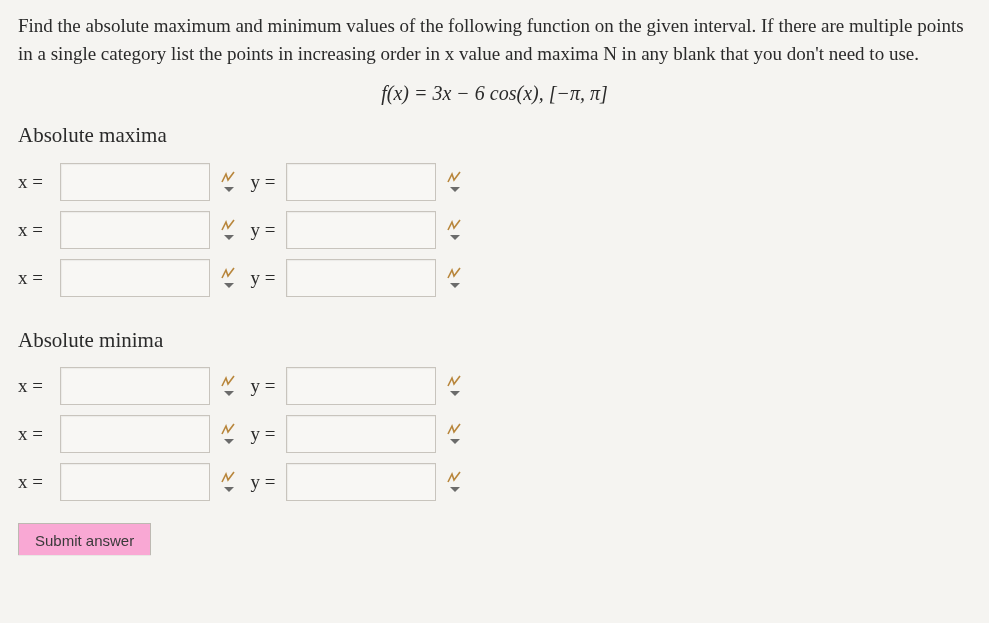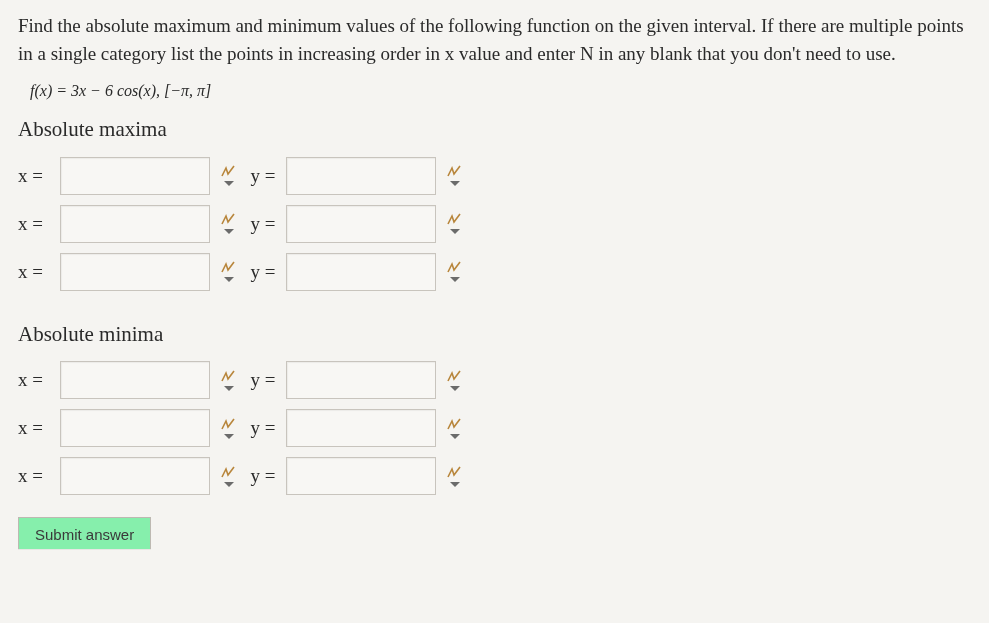--- a/index.html
+++ b/index.html
@@ -10,23 +10,24 @@
       width: 989px;
       height: 623px;
       padding: 12px 18px;
       position: relative;
       font-size: 19px;
       line-height: 1.45;
     }
     .problem { margin-bottom: 12px; }
     .formula {
       font-family: 'Cambria Math', Georgia, serif;
-      font-size: 16px;
-      margin: 10px 0 12px 12px;
+      font-size: 20px;
+      margin: 10px 0 12px 0;
       font-style: italic;
+      text-align: center;
     }
     .sec-title { margin: 6px 0 8px 0; font-size: 21px; }
     .rows { display: flex; flex-direction: column; gap: 2px; }
     .row { display: flex; align-items: center; gap: 6px; height: 46px; }
     .lbl { width: 36px; text-align: left; font-size: 19px; }
     .field {
       display: inline-flex;
       align-items: center;
       border: 1px solid #c8c4bd;
       background: #f8f7f4;
@@ -39,33 +40,33 @@
       font-size: 17px; font-family: inherit; color: #2a2a2a;
     }
     .picker {
       display: inline-flex; flex-direction: column; align-items: center; justify-content: center;
       width: 22px; height: 30px; gap: 2px; margin-left: 2px;
     }
     .picker svg { display: block; }
     .buttons { display: flex; gap: 18px; margin-top: 18px; }
     .btn {
       border: 1px solid #bdb9b2;
-      background: #86efac;
+      background: #f9a8d4;
       font-family: Arial, sans-serif;
       font-size: 15px; color: #3a3a3a;
       padding: 8px 16px 6px 16px;
       border-bottom: none;
       box-shadow: 0 1px 0 rgba(0,0,0,.05);
       cursor: pointer;
     }
   </style>
 </head>
 <body>
 
-<div class="problem">Find the absolute maximum and minimum values of the following function on the given interval. If there are multiple points in a single category list the points in increasing order in x value and enter N in any blank that you don't need to use.</div>
+<div class="problem">Find the absolute maximum and minimum values of the following function on the given interval. If there are multiple points in a single category list the points in increasing order in x value and maxima N in any blank that you don't need to use.</div>
 <div class="formula">f(x) = 3x − 6 cos(x),  [−π, π]</div>
 
 <div class="sec-title">Absolute maxima</div>
 <div class="rows">
   <div class="row">
     <span class="lbl">x =</span>
     <span class="field">
       <input value="" style="">
     </span>
     <span class="picker">

